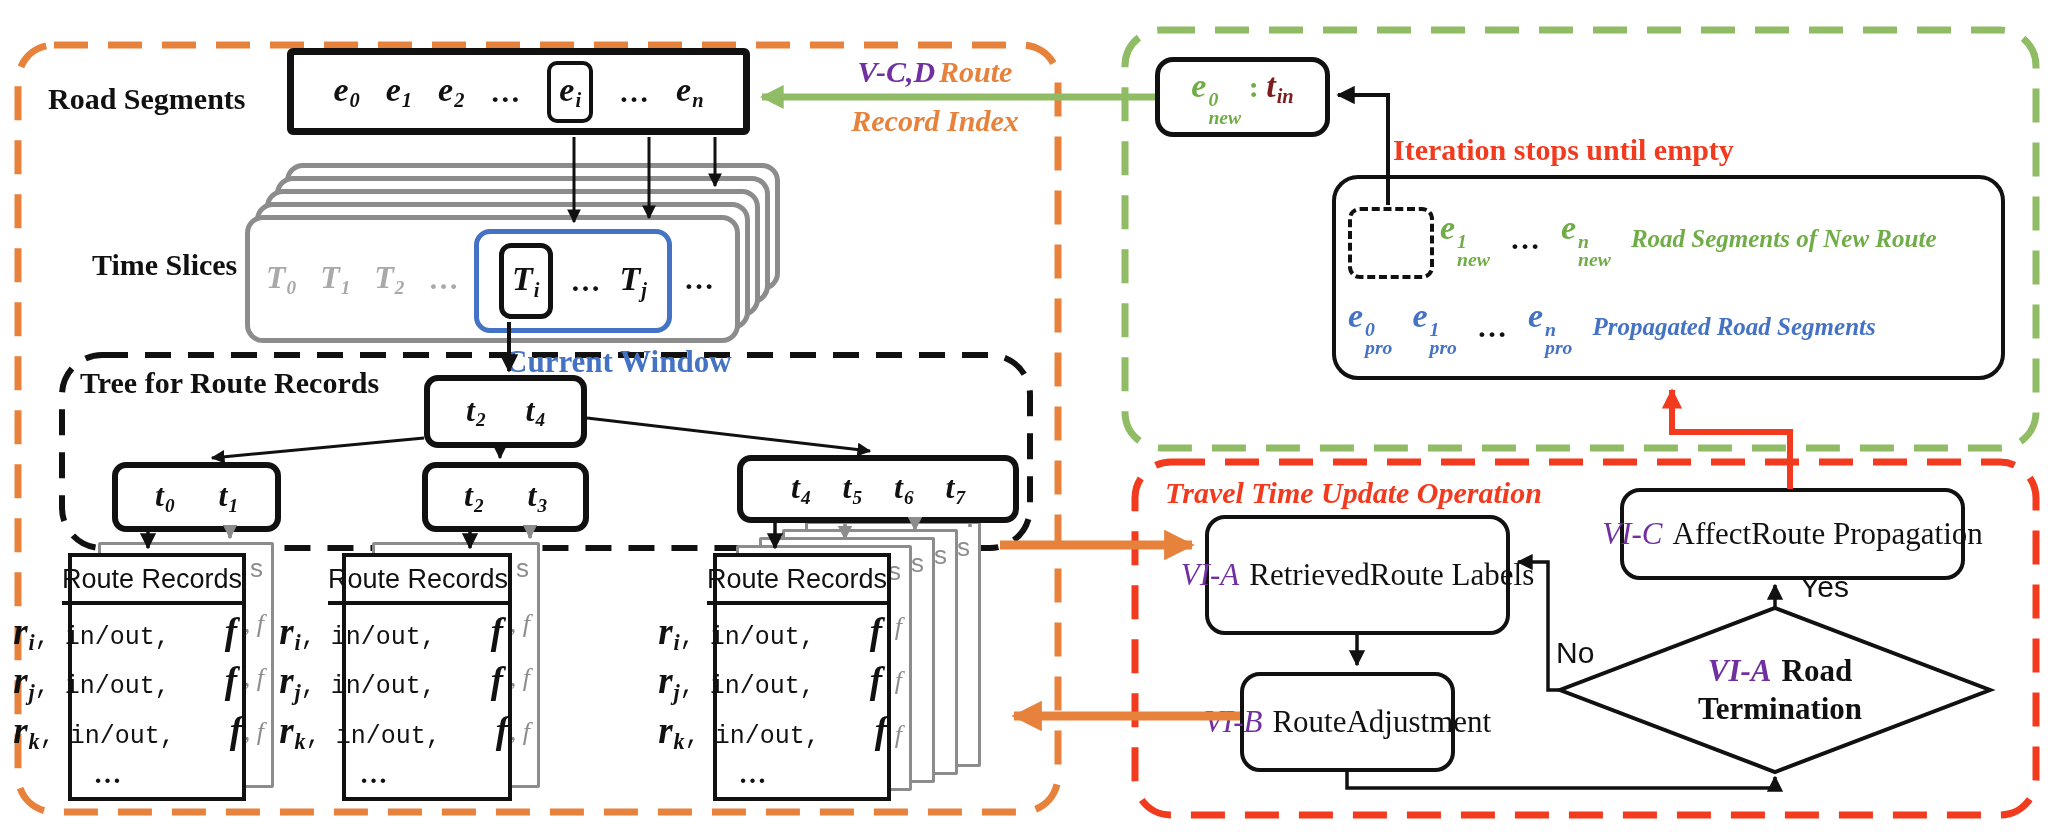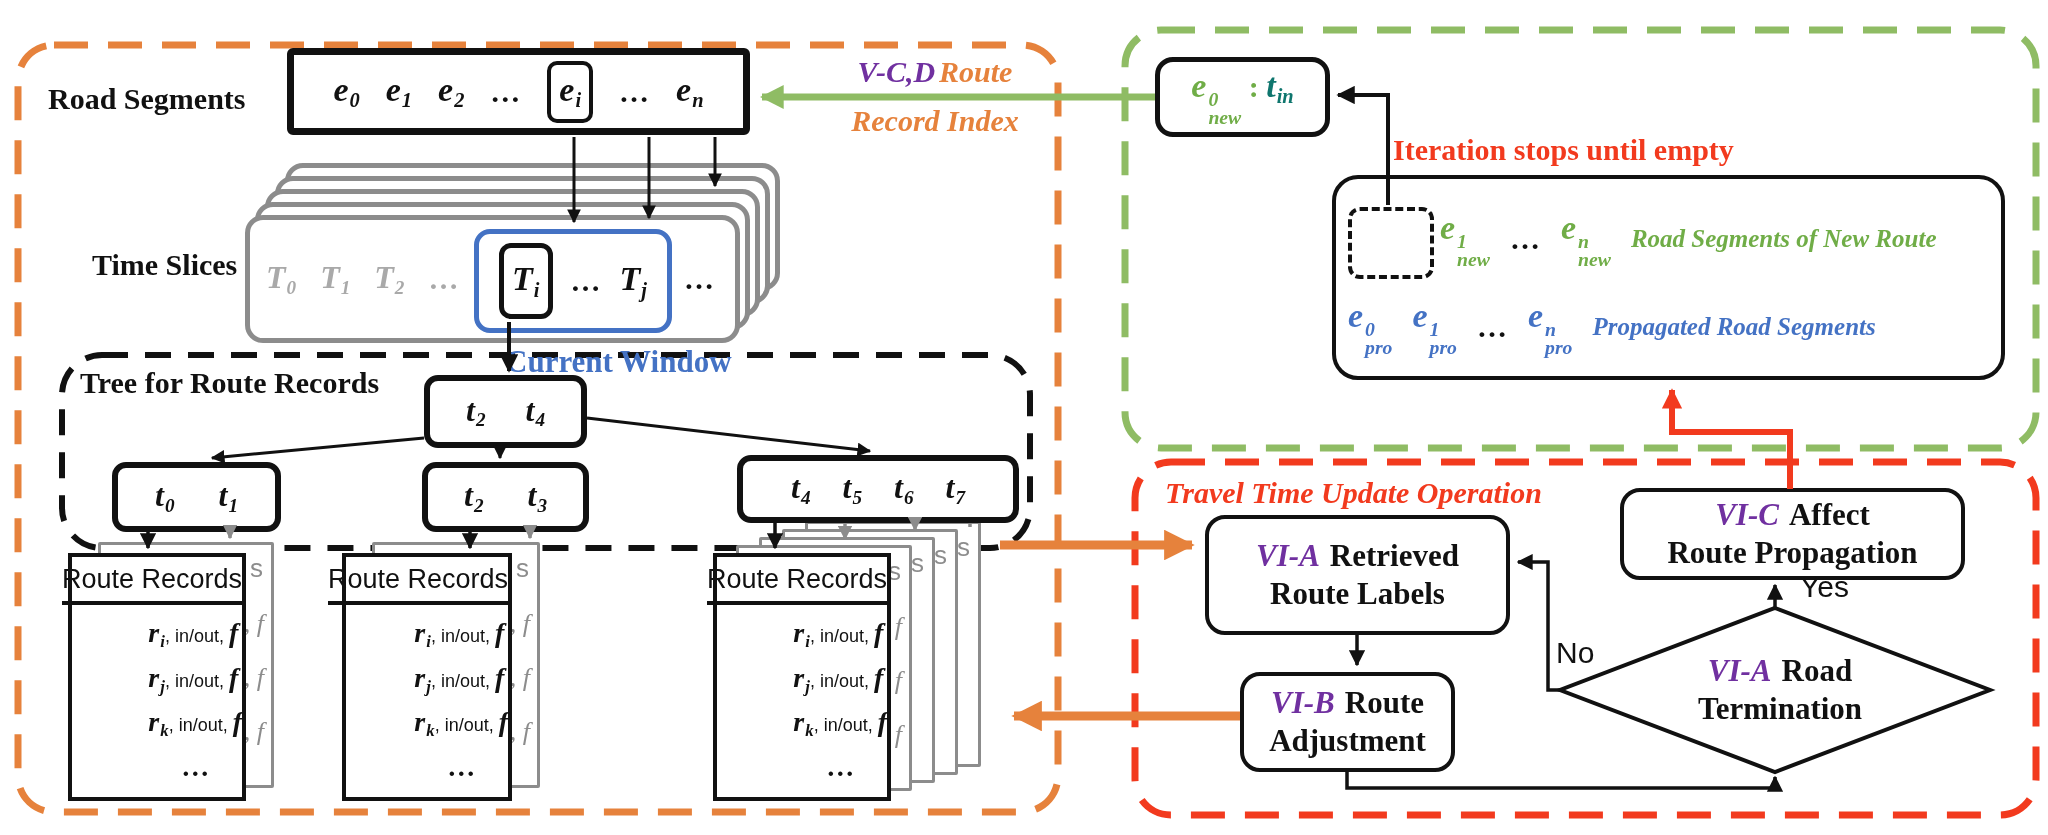--- a/index.html
+++ b/index.html
@@ -32,29 +32,29 @@
   
   .tnode{border:6px solid #111;border-radius:14px;background:#fff;display:flex;align-items:center;justify-content:center;z-index:3;}
   .tnode .mt{font-size:32px;}
   
   .rr-back{position:absolute;border:3px solid #8C8C8C;border-radius:2px;background:#fff;z-index:2;}
   .rr-front{position:absolute;border:4px solid #111;background:#fff;z-index:3;display:flex;flex-direction:column;align-items:flex-end;}
   .rr-head{height:44px;border-bottom:4px solid #111;display:flex;align-items:center;justify-content:center;
            font-family:"Liberation Sans",sans-serif;font-size:27px;font-weight:500;white-space:nowrap;}
   .rr-rows{flex:1;display:flex;flex-direction:column;justify-content:space-evenly;padding:2px 0 4px 10px;}
   .rr-row{font-size:27px;white-space:nowrap;}
-  .rr-row .mt{font-size:28px;}
-  .rr-row .mid{font-family:Liberation Sans, sans-serif;font-size:18px;font-style:normal;}
+  .rr-row .mt{font-size:37px;margin-left:40px;}
+  .rr-row .mid{font-family:Liberation Mono, monospace;font-size:25px;font-style:normal;}
   .rr-ell{text-align:center;font-weight:bold;font-size:28px;}
   .rr-strip{position:absolute;right:5px;top:0;width:40px;height:100%;color:#8C8C8C;}
   .rr-strip .sh{position:absolute;right:3px;top:8px;font-family:"Liberation Sans",sans-serif;font-size:26px;}
   .rr-strip .sr{position:absolute;right:2px;font-size:26px;font-style:italic;font-family:"Liberation Serif",serif;}
   
-  .fbox{border:4px solid #111;border-radius:20px;background:#fff;display:flex;flex-direction:column;
-        align-items:center;justify-content:center;z-index:3;font-weight:bold;font-size:31px;line-height:1.22;white-space:nowrap;}
+  .fbox{border:4px solid #111;border-radius:20px;background:#fff;display:flex;flex-direction:row;
+        align-items:center;justify-content:center;z-index:3;font-weight:normal;font-size:31px;line-height:1.22;white-space:nowrap;}
   .tag{font-style:italic;margin-right:10px;}
   #inner-box{left:1332px;top:175px;width:665px;height:197px;border:4px solid #111;border-radius:26px;background:#fff;z-index:3;}
   #slot{left:12px;top:28px;width:78px;height:64px;border:4px dashed #111;border-radius:12px;background:#fff;}
   .arow{position:absolute;display:flex;align-items:center;gap:20px;height:76px;}
   .arow .cap{font-size:25px;font-weight:bold;font-style:italic;white-space:nowrap;}
   .sans{font-family:"Liberation Sans",sans-serif;font-weight:500;font-size:30px;}
 </style>
 </head>
 <body>
 
@@ -200,21 +200,21 @@
           <div class="rr-row"><span class="mt">r<sub>k</sub></span><span class="mid">, in/out, </span><span class="mt">f</span></div>
           <div class="rr-ell">…</div>
         </div>
       </div>
     </div>
 
   <div class="abs" id="enew-box" style="left:1155px;top:57px;width:165px;height:70px;border:5px solid #111;border-radius:18px;background:#fff;display:flex;align-items:center;justify-content:center;z-index:3;">
     <span id="enew-tokens"><span class="mt" style="color: rgb(112, 173, 71);">e<span class="ss">
             <span>0</span>
             <span>new</span>
-          </span></span><span class="plain" style="color: rgb(112, 173, 71);"> : </span><span class="mt" style="color: #0f766e;">t<sub>in</sub></span></span>
+          </span></span><span class="plain" style="color: rgb(112, 173, 71);"> : </span><span class="mt" style="color: #7f1d1d;">t<sub>in</sub></span></span>
   </div>
   <div class="abs lbl" style="left:1393px;top:133px;color:#F23A1E;z-index:3;">Iteration stops until empty</div>
 
   <div class="abs" id="inner-box">
     <div class="abs" id="slot"></div>
     <div class="arow" style="left:104px;top:22px;">
       <span id="row1-toks" style="display:inline-flex;align-items:center;gap:20px;">
           <span class="mt" style="color: rgb(112, 173, 71);">e<span class="ss">
               <span>1</span>
               <span>new</span>

